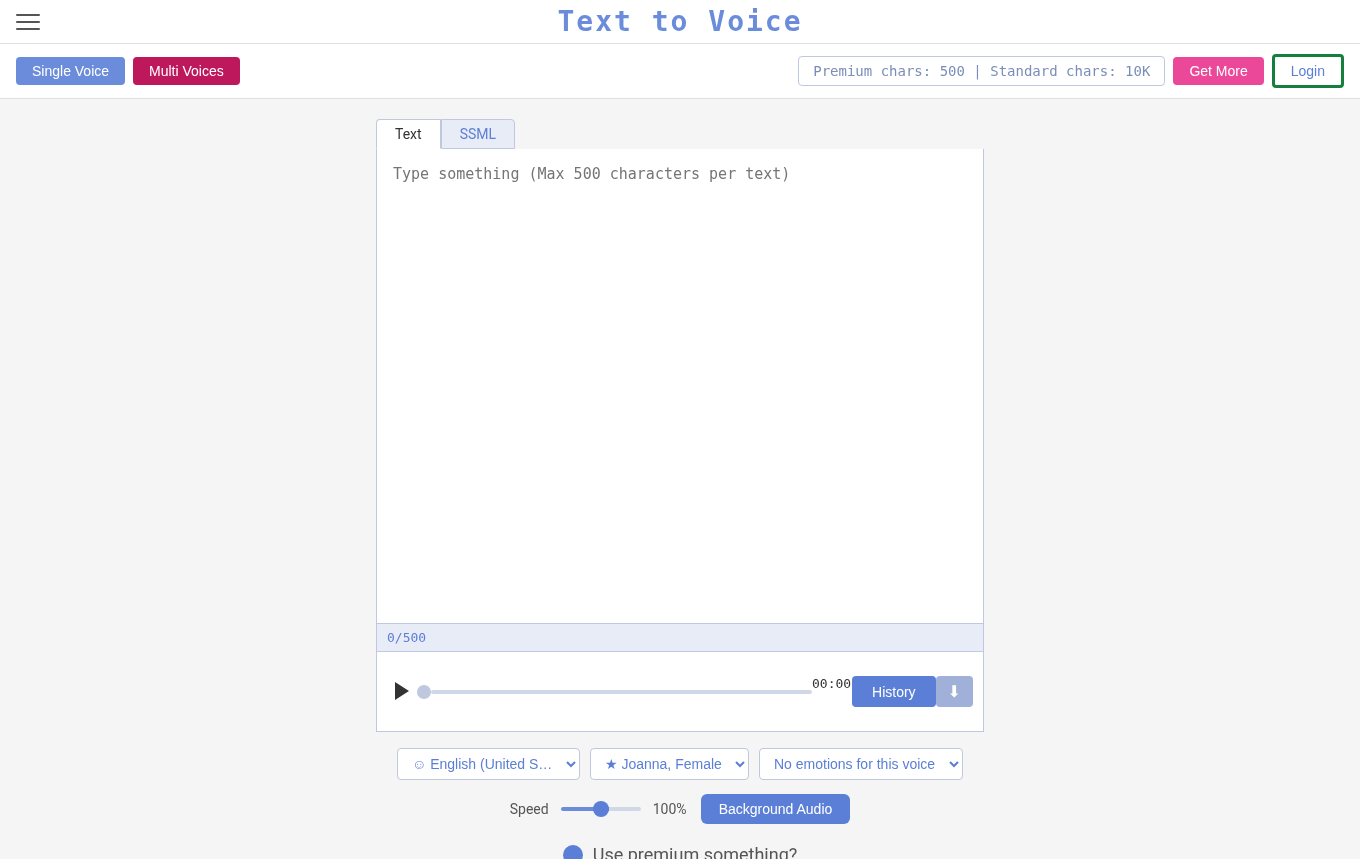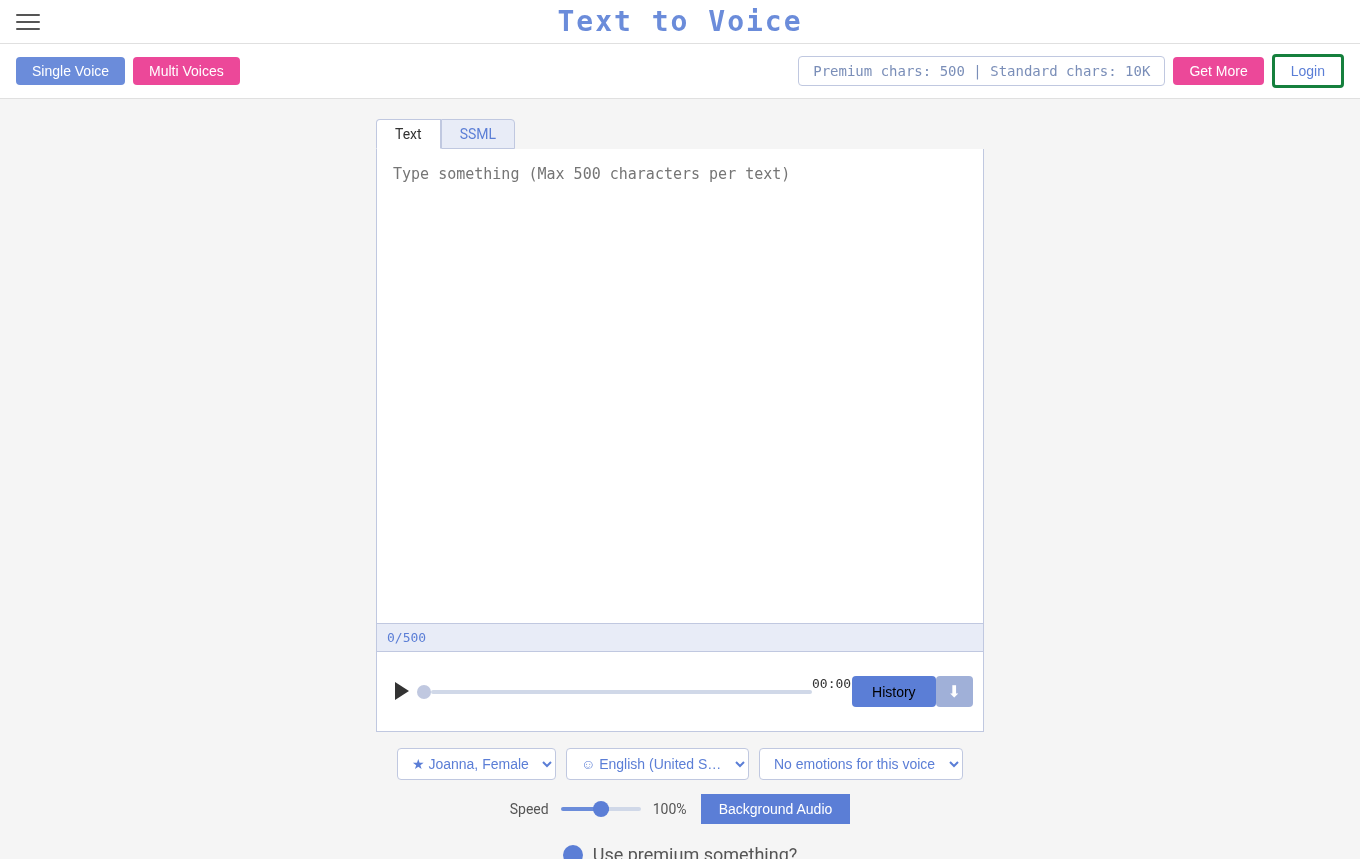--- a/index.html
+++ b/index.html
@@ -61,21 +61,21 @@
       border-radius: 4px;
       border: none;
       cursor: pointer;
       font-size: 14px;
     }
     .btn-single {
       background: #6b8cda;
       color: #fff;
     }
     .btn-multi {
-      background: #ec4899;
+      background: #be185d;
       color: #fff;
     }
     .toolbar-right {
       display: flex;
       align-items: center;
       gap: 8px;
     }
     .chars-info {
       background: #fff;
       border: 1px solid #c0c8e0;
@@ -215,21 +215,21 @@
       border-radius: 2px;
     }
     .time-display {
       font-size: 13px;
       color: #333;
       font-family: monospace;
       min-width: 40px;
     }
     .btn-history {
       background: #5b7ed6;
-      color: #000000;
+      color: #ffffff;
       border: none;
       border-radius: 4px;
       padding: 6px 20px;
       cursor: pointer;
       font-size: 14px;
     }
     .btn-download {
       background: #a0b0d8;
       color: #fff;
       border: none;
@@ -302,21 +302,21 @@
     }
     .speed-value {
       font-size: 14px;
       color: #555;
       min-width: 36px;
     }
     .btn-bg-audio {
       background: #5b7ed6;
       color: #fff;
       border: none;
-      border-radius: 0;
+      border-radius: 6px;
       padding: 7px 18px;
       cursor: pointer;
       font-size: 14px;
     }
 
     
     .premium-row {
       margin-top: 20px;
       display: flex;
       justify-content: center;
@@ -382,24 +382,24 @@
       </div>
       <div class="time-display">00:00</div>
       <button class="btn-history">History</button>
       <button class="btn-download">
         <span class="download-icon">⬇</span>
       </button>
     </div>
 
     <div class="voice-options">
       <select class="voice-select">
-        <option>★ Joanna, Female</option>
+        <option>☺ English (United S…</option>
       </select>
       <select class="voice-select">
-        <option>☺ English (United S…</option>
+        <option>★ Joanna, Female</option>
       </select>
       <select class="emotion-select">
         <option>No emotions for this voice</option>
       </select>
     </div>
 
     <div class="speed-row">
       <span class="speed-label">Speed</span>
       <div class="speed-slider-container">
         <input type="range" class="speed-slider" min="0" max="200" value="100" style="">

